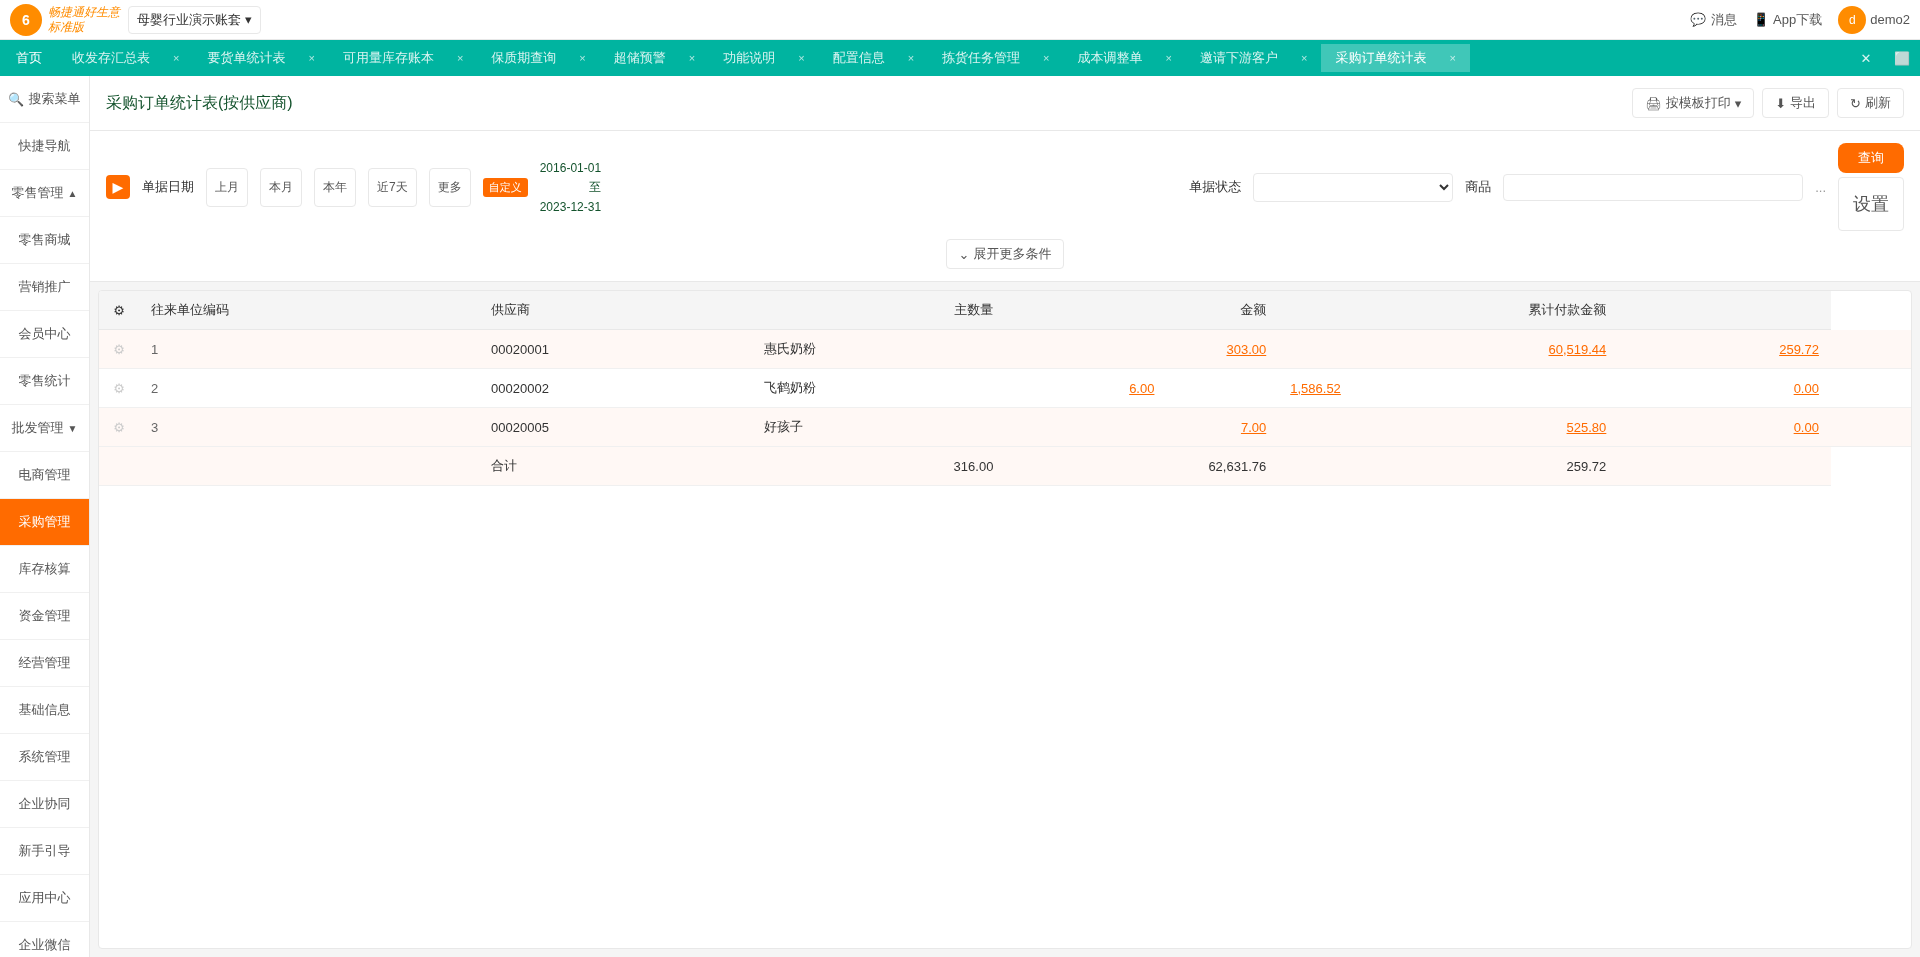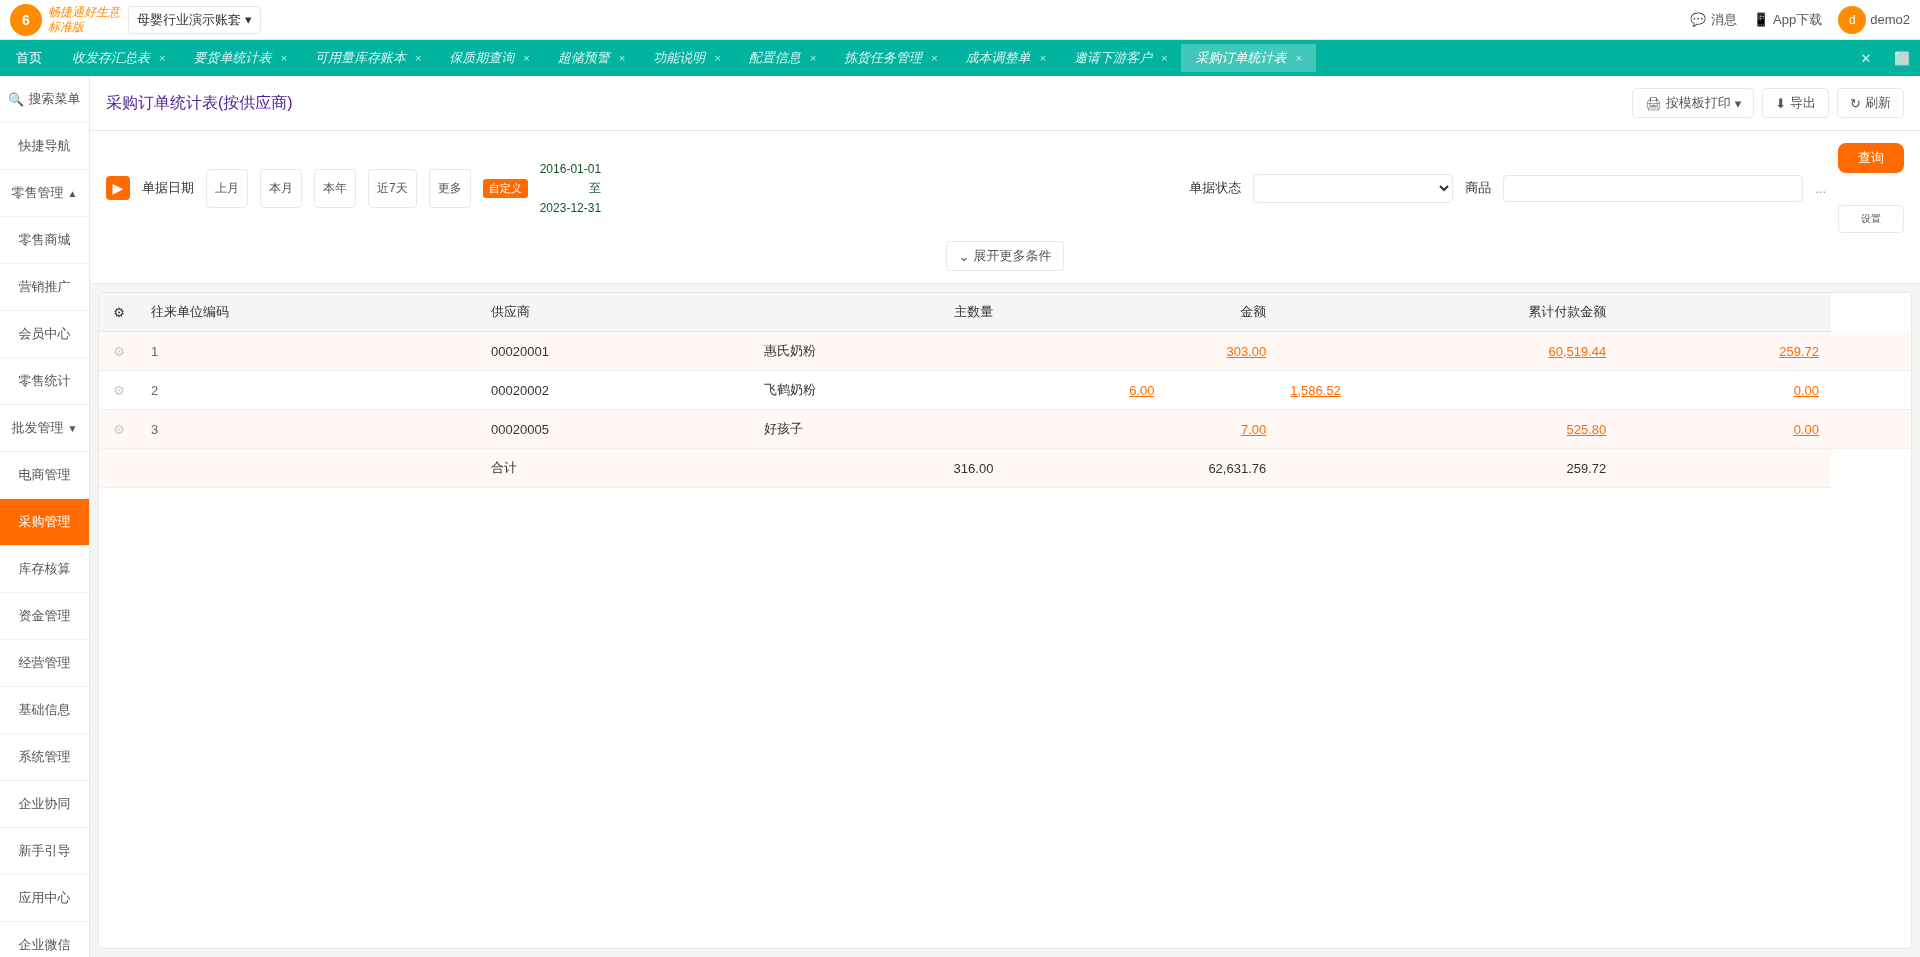--- a/index.html
+++ b/index.html
@@ -11,60 +11,60 @@
     .logo-area { display: flex; align-items: center; gap: 6px; }
     .logo-icon { width: 32px; height: 32px; background: #ff8c00; border-radius: 50%; display: flex; align-items: center; justify-content: center; color: white; font-size: 14px; font-weight: bold; }
     .logo-text { font-size: 12px; color: #ff8c00; line-height: 1.2; font-style: italic; }
     .workspace-selector { display: flex; align-items: center; gap: 4px; color: #333; font-size: 13px; padding: 4px 8px; border: 1px solid #e8e8e8; border-radius: 4px; cursor: pointer; }
     .top-bar-right { display: flex; align-items: center; gap: 16px; }
     .top-right-item { display: flex; align-items: center; gap: 4px; color: #555; font-size: 13px; cursor: pointer; }
     .avatar { width: 28px; height: 28px; border-radius: 50%; background: #ff8c00; display: flex; align-items: center; justify-content: center; color: white; font-size: 12px; }
 
     
     .nav-tabs { height: 36px; background: #00b4a0; display: flex; align-items: center; padding: 0; flex-shrink: 0; overflow: hidden; }
-    .nav-tab { padding: 0 14px; height: 28px; display: flex; align-items: center; color: rgba(255,255,255,0.85); font-size: 13px; cursor: pointer; white-space: nowrap; position: relative; gap: 5px; font-style: italic; }
+    .nav-tab { padding: 0 14px; height: 28px; display: flex; align-items: center; color: rgba(255,255,255,0.85); font-size: 13px; cursor: pointer; white-space: nowrap; position: relative; gap: 19px; }
     .nav-tab.active { background: rgba(255,255,255,0.25); color: white; font-weight: 500; }
     .nav-tab .close-btn { font-size: 11px; color: rgba(255,255,255,0.7); margin-left: 4px; cursor: pointer; }
     .nav-home { padding: 0 16px; height: 36px; display: flex; align-items: center; color: white; font-size: 13px; cursor: pointer; }
     .nav-actions { margin-left: auto; display: flex; align-items: center; }
     .nav-action-btn { width: 36px; height: 36px; display: flex; align-items: center; justify-content: center; color: rgba(255,255,255,0.85); cursor: pointer; }
 
     
     .main-layout { display: flex; flex: 1; overflow: hidden; }
 
     
     .sidebar { width: 90px; background: #fff; border-right: 1px solid #e8e8e8; display: flex; flex-direction: column; overflow-y: auto; flex-shrink: 0; }
     .sidebar-item { padding: 14px 8px; text-align: center; cursor: pointer; color: #555; font-size: 13px; border-bottom: 1px solid #f0f0f0; display: flex; align-items: center; justify-content: center; gap: 4px; }
     .sidebar-item.active { background: #ff6b00; color: white; }
     .sidebar-item .arrow { font-size: 10px; }
 
     
     .content-area { flex: 1; display: flex; flex-direction: column; overflow: hidden; background: #f5f5f5; }
 
     
     .page-header { background: #fff; padding: 12px 16px; display: flex; align-items: center; justify-content: space-between; border-bottom: 1px solid #e8e8e8; flex-shrink: 0; }
-    .page-title { font-size: 16px; font-weight: 500; color: #4c1d95; }
+    .page-title { font-size: 16px; font-weight: 500; color: #14532d; }
     .header-actions { display: flex; align-items: center; gap: 8px; }
     .btn-print { display: flex; align-items: center; gap: 4px; padding: 5px 12px; border: 1px solid #e8e8e8; border-radius: 4px; background: white; cursor: pointer; color: #555; font-size: 13px; }
     .btn-export { display: flex; align-items: center; gap: 4px; padding: 5px 12px; border: 1px solid #e8e8e8; border-radius: 4px; background: white; cursor: pointer; color: #555; font-size: 13px; }
     .btn-refresh { display: flex; align-items: center; gap: 4px; padding: 5px 12px; border: 1px solid #e8e8e8; border-radius: 4px; background: white; cursor: pointer; color: #555; font-size: 13px; }
 
     
     .filter-area { background: #fff; padding: 12px 16px; border-bottom: 1px solid #e8e8e8; flex-shrink: 0; }
     .filter-row { display: flex; align-items: center; gap: 12px; flex-wrap: wrap; }
     .filter-toggle { width: 24px; height: 24px; background: #ff6b00; border-radius: 4px; display: flex; align-items: center; justify-content: center; color: white; cursor: pointer; flex-shrink: 0; font-size: 14px; }
     .filter-label { color: #333; font-size: 13px; white-space: nowrap; }
     .date-btn { padding: 10px 8px; border: 1px solid #e8e8e8; border-radius: 4px; cursor: pointer; font-size: 12px; color: #555; background: white; }
     .date-range { display: flex; align-items: flex-end; gap: 4px; font-size: 12px; color: #14532d; flex-direction: column; }
     .custom-badge { background: #ff6b00; color: white; padding: 2px 6px; border-radius: 3px; font-size: 11px; }
     .filter-input { padding: 5px 10px; border: 1px solid #e8e8e8; border-radius: 4px; font-size: 13px; min-width: 180px; color: #333; }
     .filter-select { padding: 5px 10px; border: 1px solid #e8e8e8; border-radius: 4px; font-size: 13px; min-width: 200px; color: #333; background: white; }
     .expand-btn { display: flex; align-items: center; gap: 4px; padding: 5px 12px; cursor: pointer; color: #555; font-size: 13px; border: 1px solid #e8e8e8; border-radius: 4px; background: white; margin: 0 auto; }
     .btn-search { padding: 6px 20px; background: #ff6b00; color: white; border: none; border-radius: 8px; cursor: pointer; font-size: 13px; }
-    .btn-settings { padding: 6px 12px; background: white; color: #555; border: 1px solid #e8e8e8; border-radius: 4px; cursor: pointer; font-size: 10px; margin-top: 28px; }
+    .btn-settings { padding: 14px 12px; background: white; color: #555; border: 1px solid #e8e8e8; border-radius: 4px; cursor: pointer; font-size: 18px; }
 
     
     .table-area { flex: 1; overflow: auto; padding: 0; background: #fff; margin: 8px; border: 1px solid #e8e8e8; border-radius: 4px; }
     table { width: 100%; border-collapse: collapse; }
     thead tr { background: #f5f5f5; }
     th { padding: 10px 12px; text-align: left; font-weight: 500; color: #333; font-size: 13px; border-bottom: 1px solid #e8e8e8; white-space: nowrap; }
     td { padding: 10px 12px; color: #333; font-size: 13px; border-bottom: 1px solid #f0f0f0; }
     tr.row-odd { background: #fff8f5; }
     tr.row-even { background: #fff; }
     .num-cell { text-align: right; color: #ff6b00; text-decoration: underline; cursor: pointer; }

